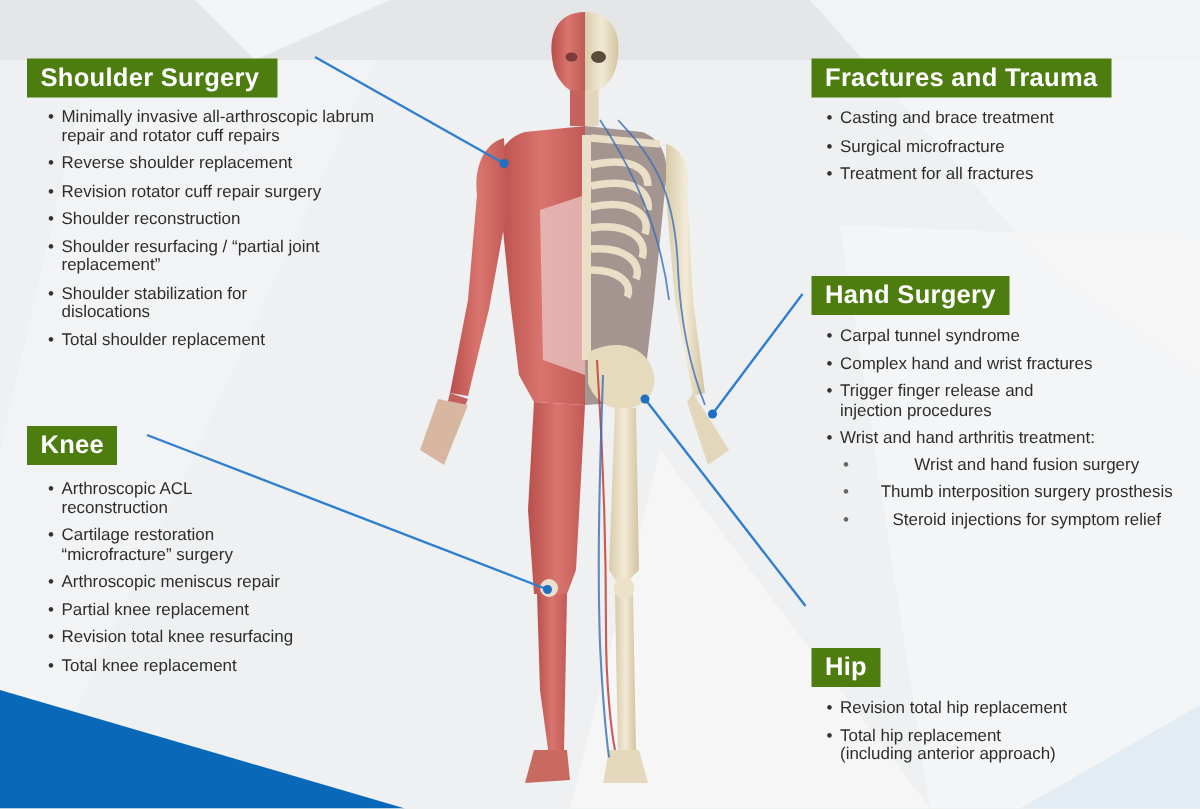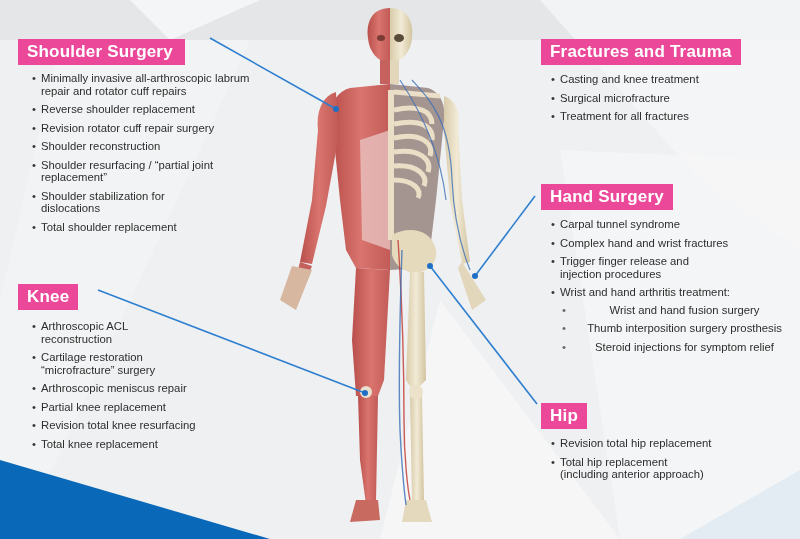--- a/index.html
+++ b/index.html
@@ -7,21 +7,21 @@
       width: 800px; height: 539px; overflow: hidden; position: relative;
       background: #eeeff0;
       font-family: "Liberation Sans", sans-serif;
       color: #2b2b2b;
     }
     .bg { position: absolute; inset: 0; z-index: 0; }
     .figure { position: absolute; left: 0; top: 0; width: 800px; height: 539px; z-index: 1; }
     .leaders { position: absolute; left: 0; top: 0; width: 800px; height: 539px; z-index: 2; pointer-events: none; }
     .section { position: absolute; z-index: 3; }
     .heading {
-      display: inline-block; background: #ec4899; color: #ffffff;
+      display: inline-block; background: #4d7c0f; color: #ffffff;
       font-weight: bold; font-size: 17px; line-height: 22px;
       padding: 2px 9px 2px 9px; letter-spacing: 0.2px;
     }
     ul.items { list-style: none; margin: 6px 0 0 0; padding: 0 0 0 14px; }
     ul.items li {
       position: relative; font-size: 11.3px; line-height: 12.5px;
       margin-bottom: 6px; padding-left: 9px; color: #2d2d2d;
     }
     ul.items li::before {
       content: "\2022"; position: absolute; left: 0; top: 0; color: #333;
@@ -150,40 +150,40 @@
     <li>Arthroscopic meniscus repair</li>
     <li>Partial knee replacement</li>
     <li>Revision total knee resurfacing</li>
     <li>Total knee replacement</li>
   </ul>
 </div>
 
 <div class="section" style="left:541px; top:39px; width:240px;">
   <div class="heading">Fractures and Trauma</div>
   <ul class="items" style="padding-left:10px; margin-top:8px;">
-    <li>Casting and knee treatment</li>
+    <li>Casting and brace treatment</li>
     <li>Surgical microfracture</li>
     <li>Treatment for all fractures</li>
   </ul>
 </div>
 
 <div class="section" style="left:541px; top:184px; width:255px;">
   <div class="heading">Hand Surgery</div>
   <ul class="items" style="padding-left:10px; margin-top:8px;">
     <li>Carpal tunnel syndrome</li>
     <li>Complex hand and wrist fractures</li>
     <li style="width:150px;">Trigger finger release and injection procedures</li>
     <li>Wrist and hand arthritis treatment:</li>
   </ul>
   <ul class="items sub" style="padding-left:21px; margin-top:-1px;text-align:center;">
     <li>Wrist and hand fusion surgery</li>
     <li>Thumb interposition surgery prosthesis</li>
     <li>Steroid injections for symptom relief</li>
   </ul>
 </div>
 
-<div class="section" style="left:541px; top:403px; width:240px;">
+<div class="section" style="left:541px; top:432px; width:240px;">
   <div class="heading">Hip</div>
   <ul class="items" style="padding-left:10px; margin-top:8px;">
     <li>Revision total hip replacement</li>
     <li style="width:150px;">Total hip replacement (including anterior approach)</li>
   </ul>
 </div>
 
 </body></html>

